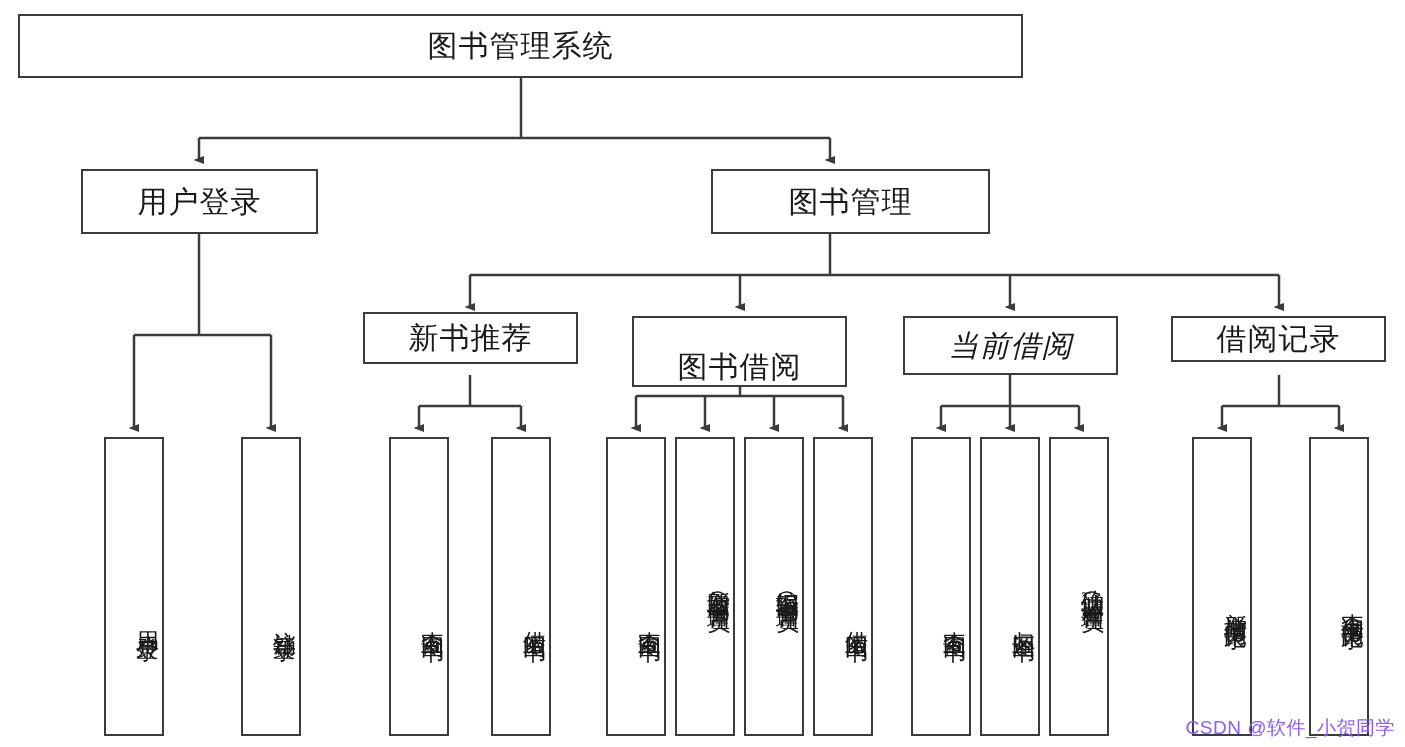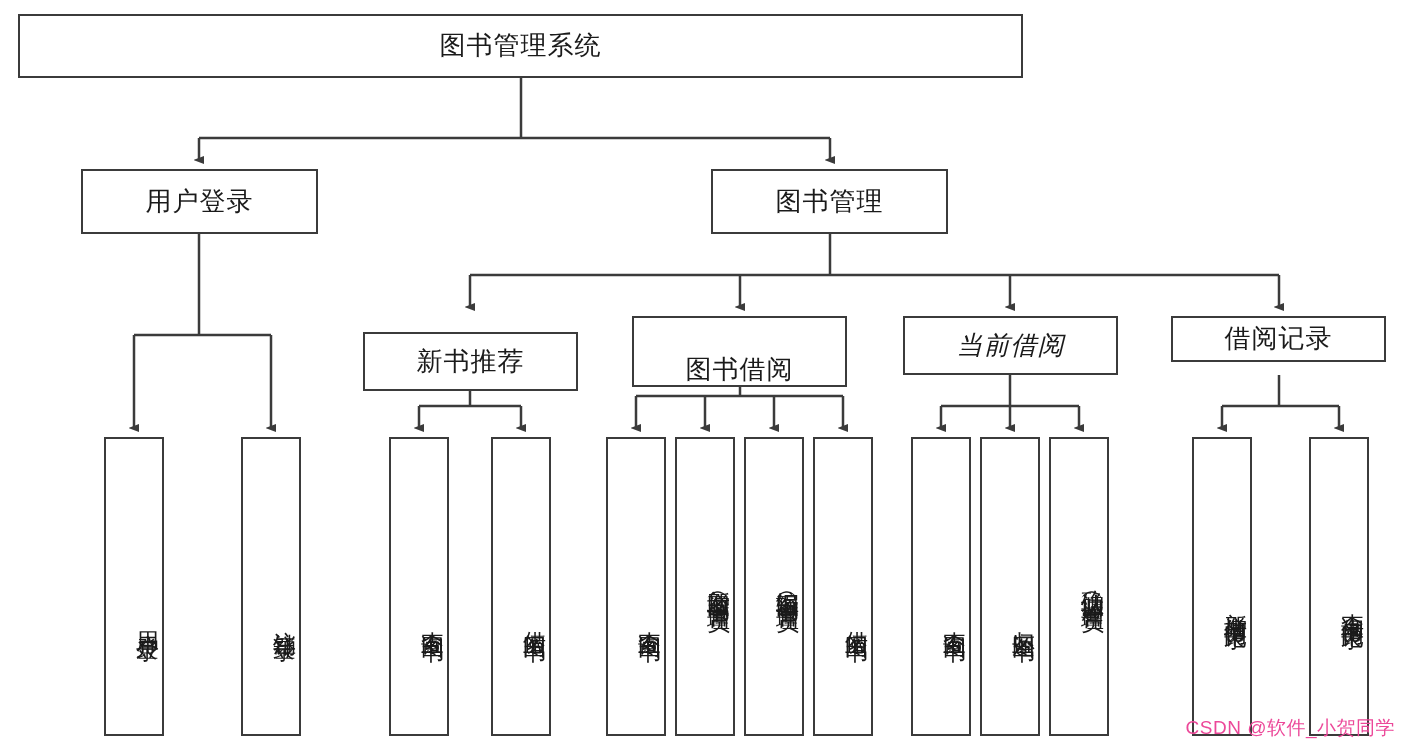--- a/index.html
+++ b/index.html
@@ -21,21 +21,21 @@
     position: absolute;
     box-sizing: border-box;
     border: 2px solid #3b3b3b;
     background: #ffffff;
     display: flex;
     align-items: center;
     justify-content: center;
     color: #1a1a1a;
   }
   .node.horiz {
-    font-size: 26px;
+    font-size: 30px;
     letter-spacing: 1px;
     line-height: 1.2;
   }
   .node.vert {
     writing-mode: vertical-rl;
     text-orientation: upright;
     font-size: 23px;
     line-height: 1.25;
     letter-spacing: 3px;
     padding: 6px 0;
@@ -54,21 +54,21 @@
     top: 0;
     width: 1405px;
     height: 747px;
     pointer-events: none;
   }
   .watermark {
     position: absolute;
     right: 10px;
     bottom: 6px;
     font-size: 19px;
-    color: #ec4899;
+    color: #8b5cf6;
     letter-spacing: 0.5px;
     white-space: nowrap;
   }
 </style>
 </head>
 <body>
 
 <div id="canvas">
 
   <svg class="links" viewBox="0 0 1405 747">
@@ -121,25 +121,25 @@
     </g>
   </svg>
 
   <div class="node horiz" style="left:18px; top:14px; width:1005px; height:64px;">
     <span>图书管理系统</span>
   </div>
 
   <div class="node horiz" style="left:81px; top:169px; width:237px; height:65px;">
     <span>用户登录</span>
   </div>
-  <div class="node horiz" style="left:711px; top:169px; width:237px; height:65px;">
+  <div class="node horiz" style="left:711px; top:169px; width:279px; height:65px;">
     <span>图书管理</span>
   </div>
 
-  <div class="node horiz" style="left:363px; top:332px; width:215px; height:59px;">
+  <div class="node horiz" style="left:363px; top:312px; width:215px; height:52px;">
     <span>新书推荐</span>
   </div>
   <div class="node horiz" style="left:632px; top:316px; width:215px; height:71px;align-items:flex-end;">
     <span>图书借阅</span>
   </div>
   <div class="node horiz" style="left:903px; top:316px; width:215px; height:59px;font-style:italic;">
     <span>当前借阅</span>
   </div>
   <div class="node horiz" style="left:1171px; top:316px; width:215px; height:46px;">
     <span>借阅记录</span>

